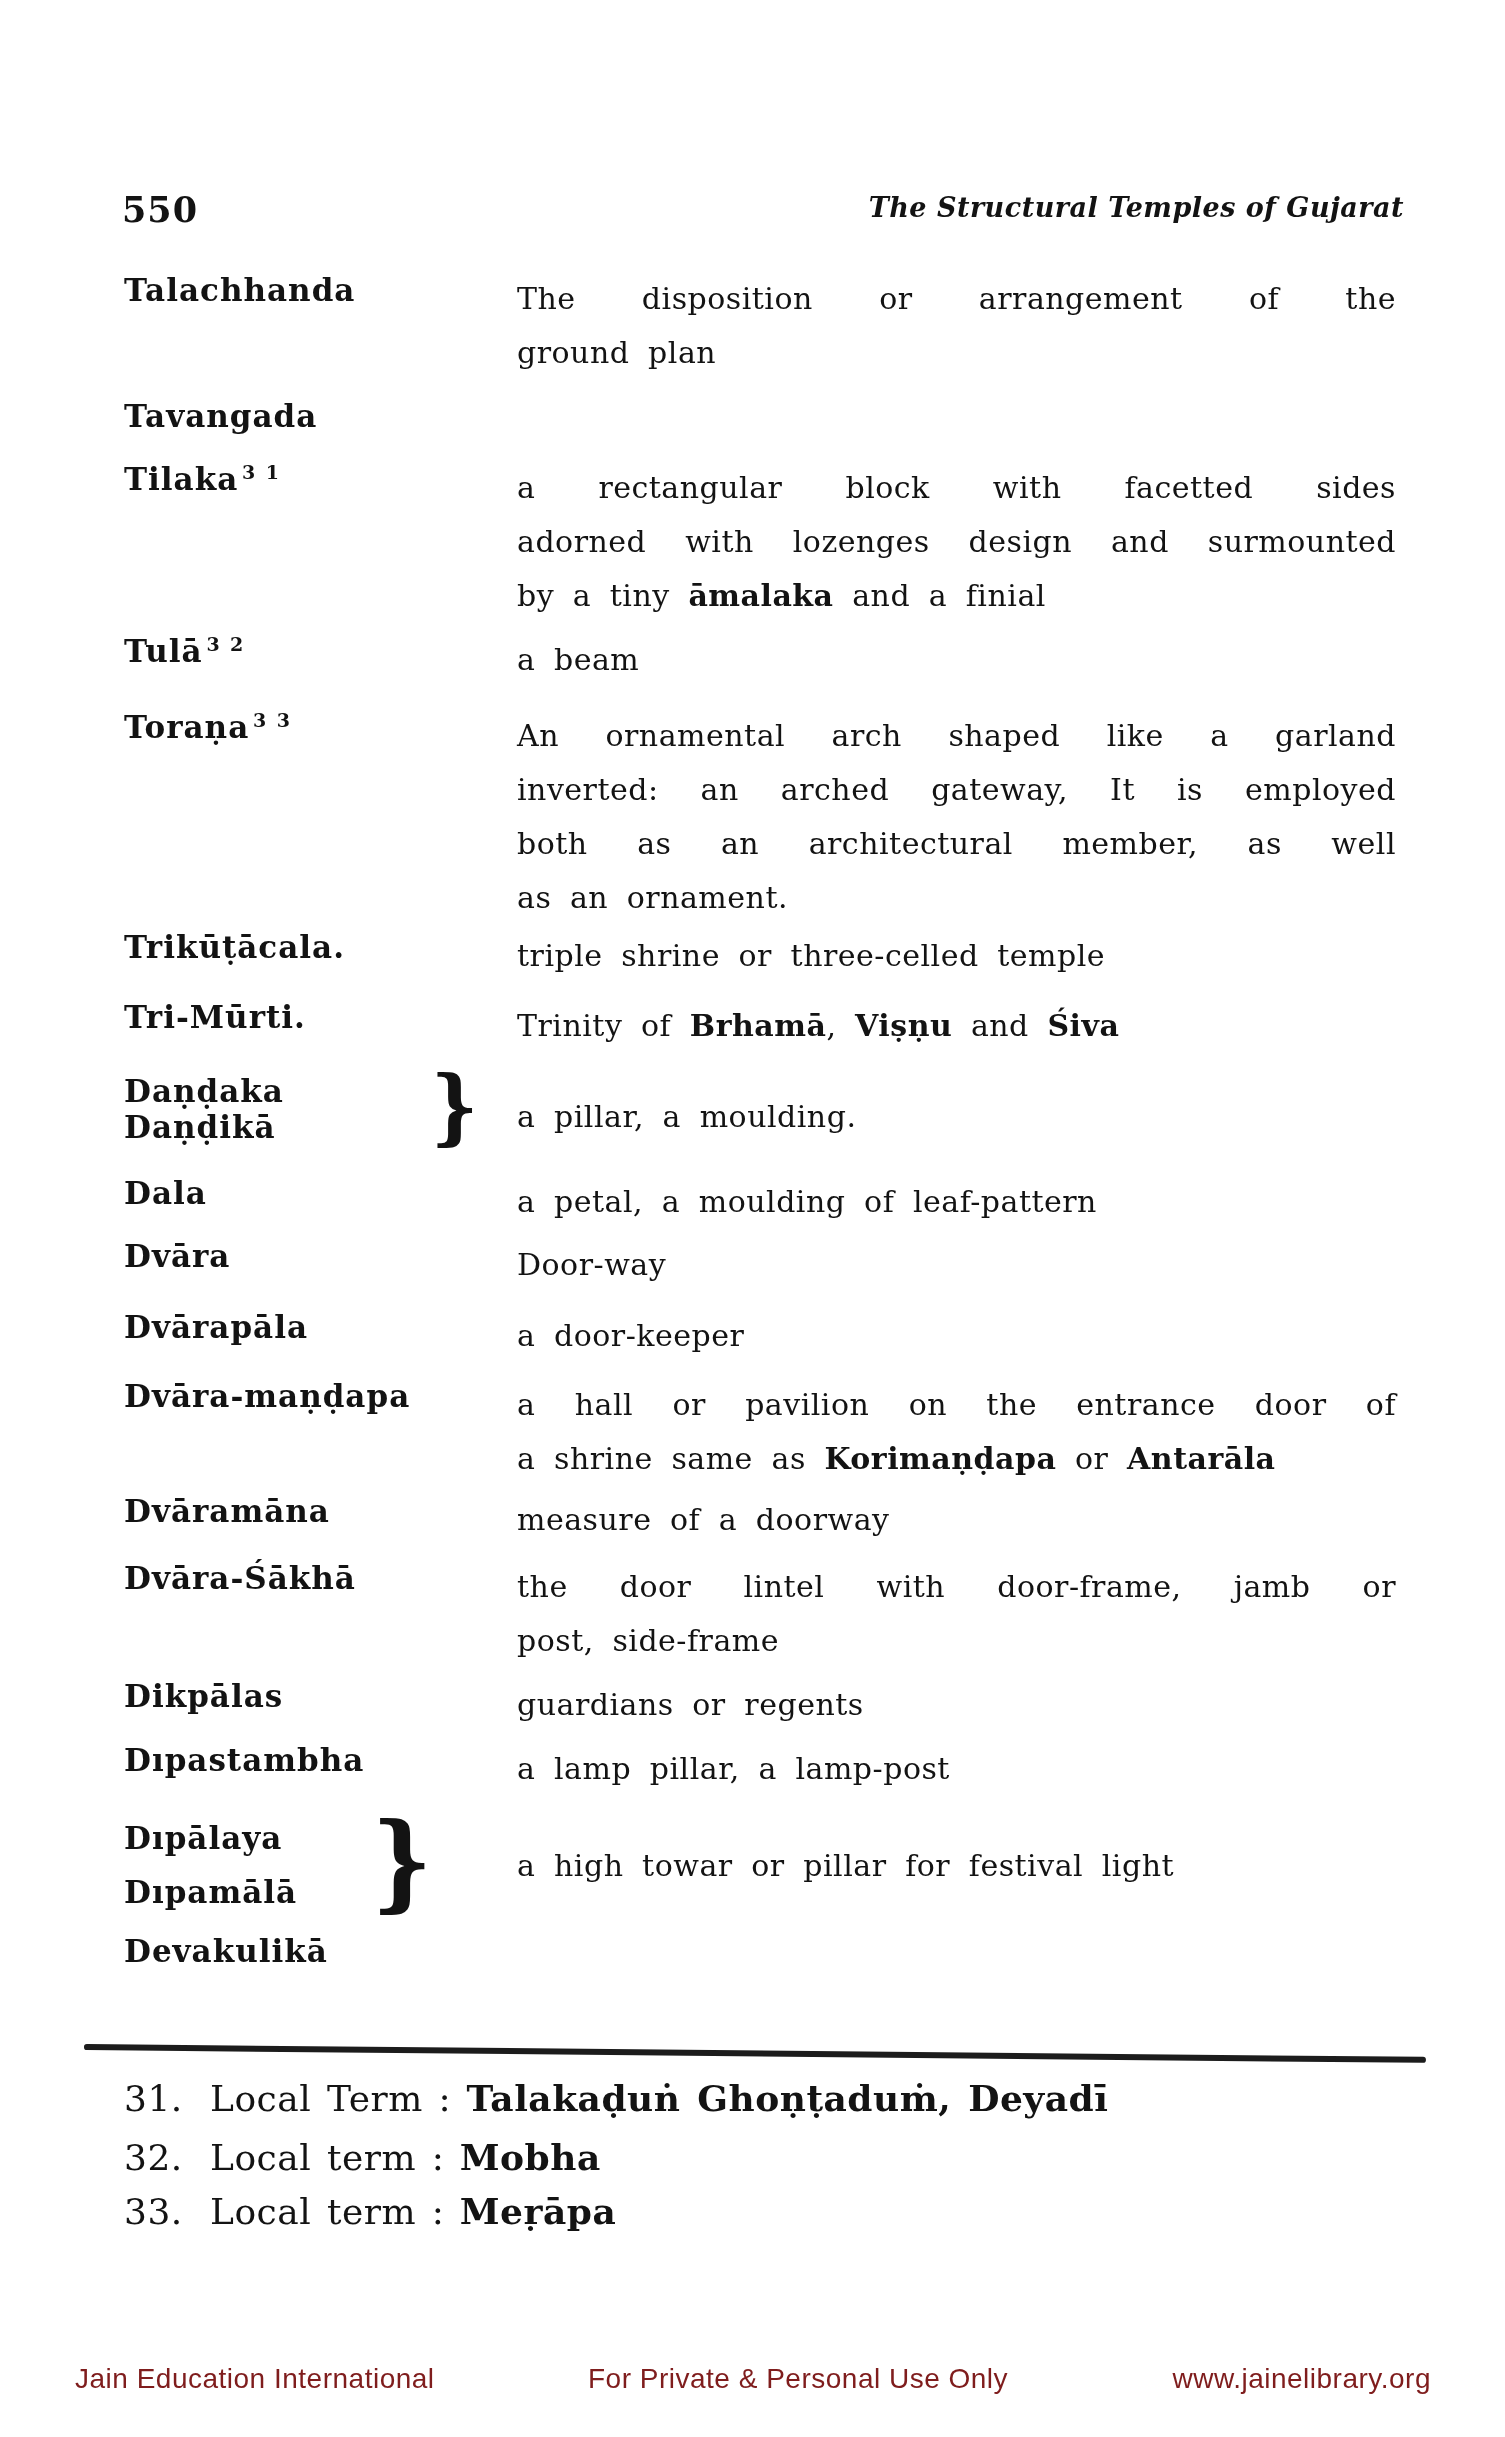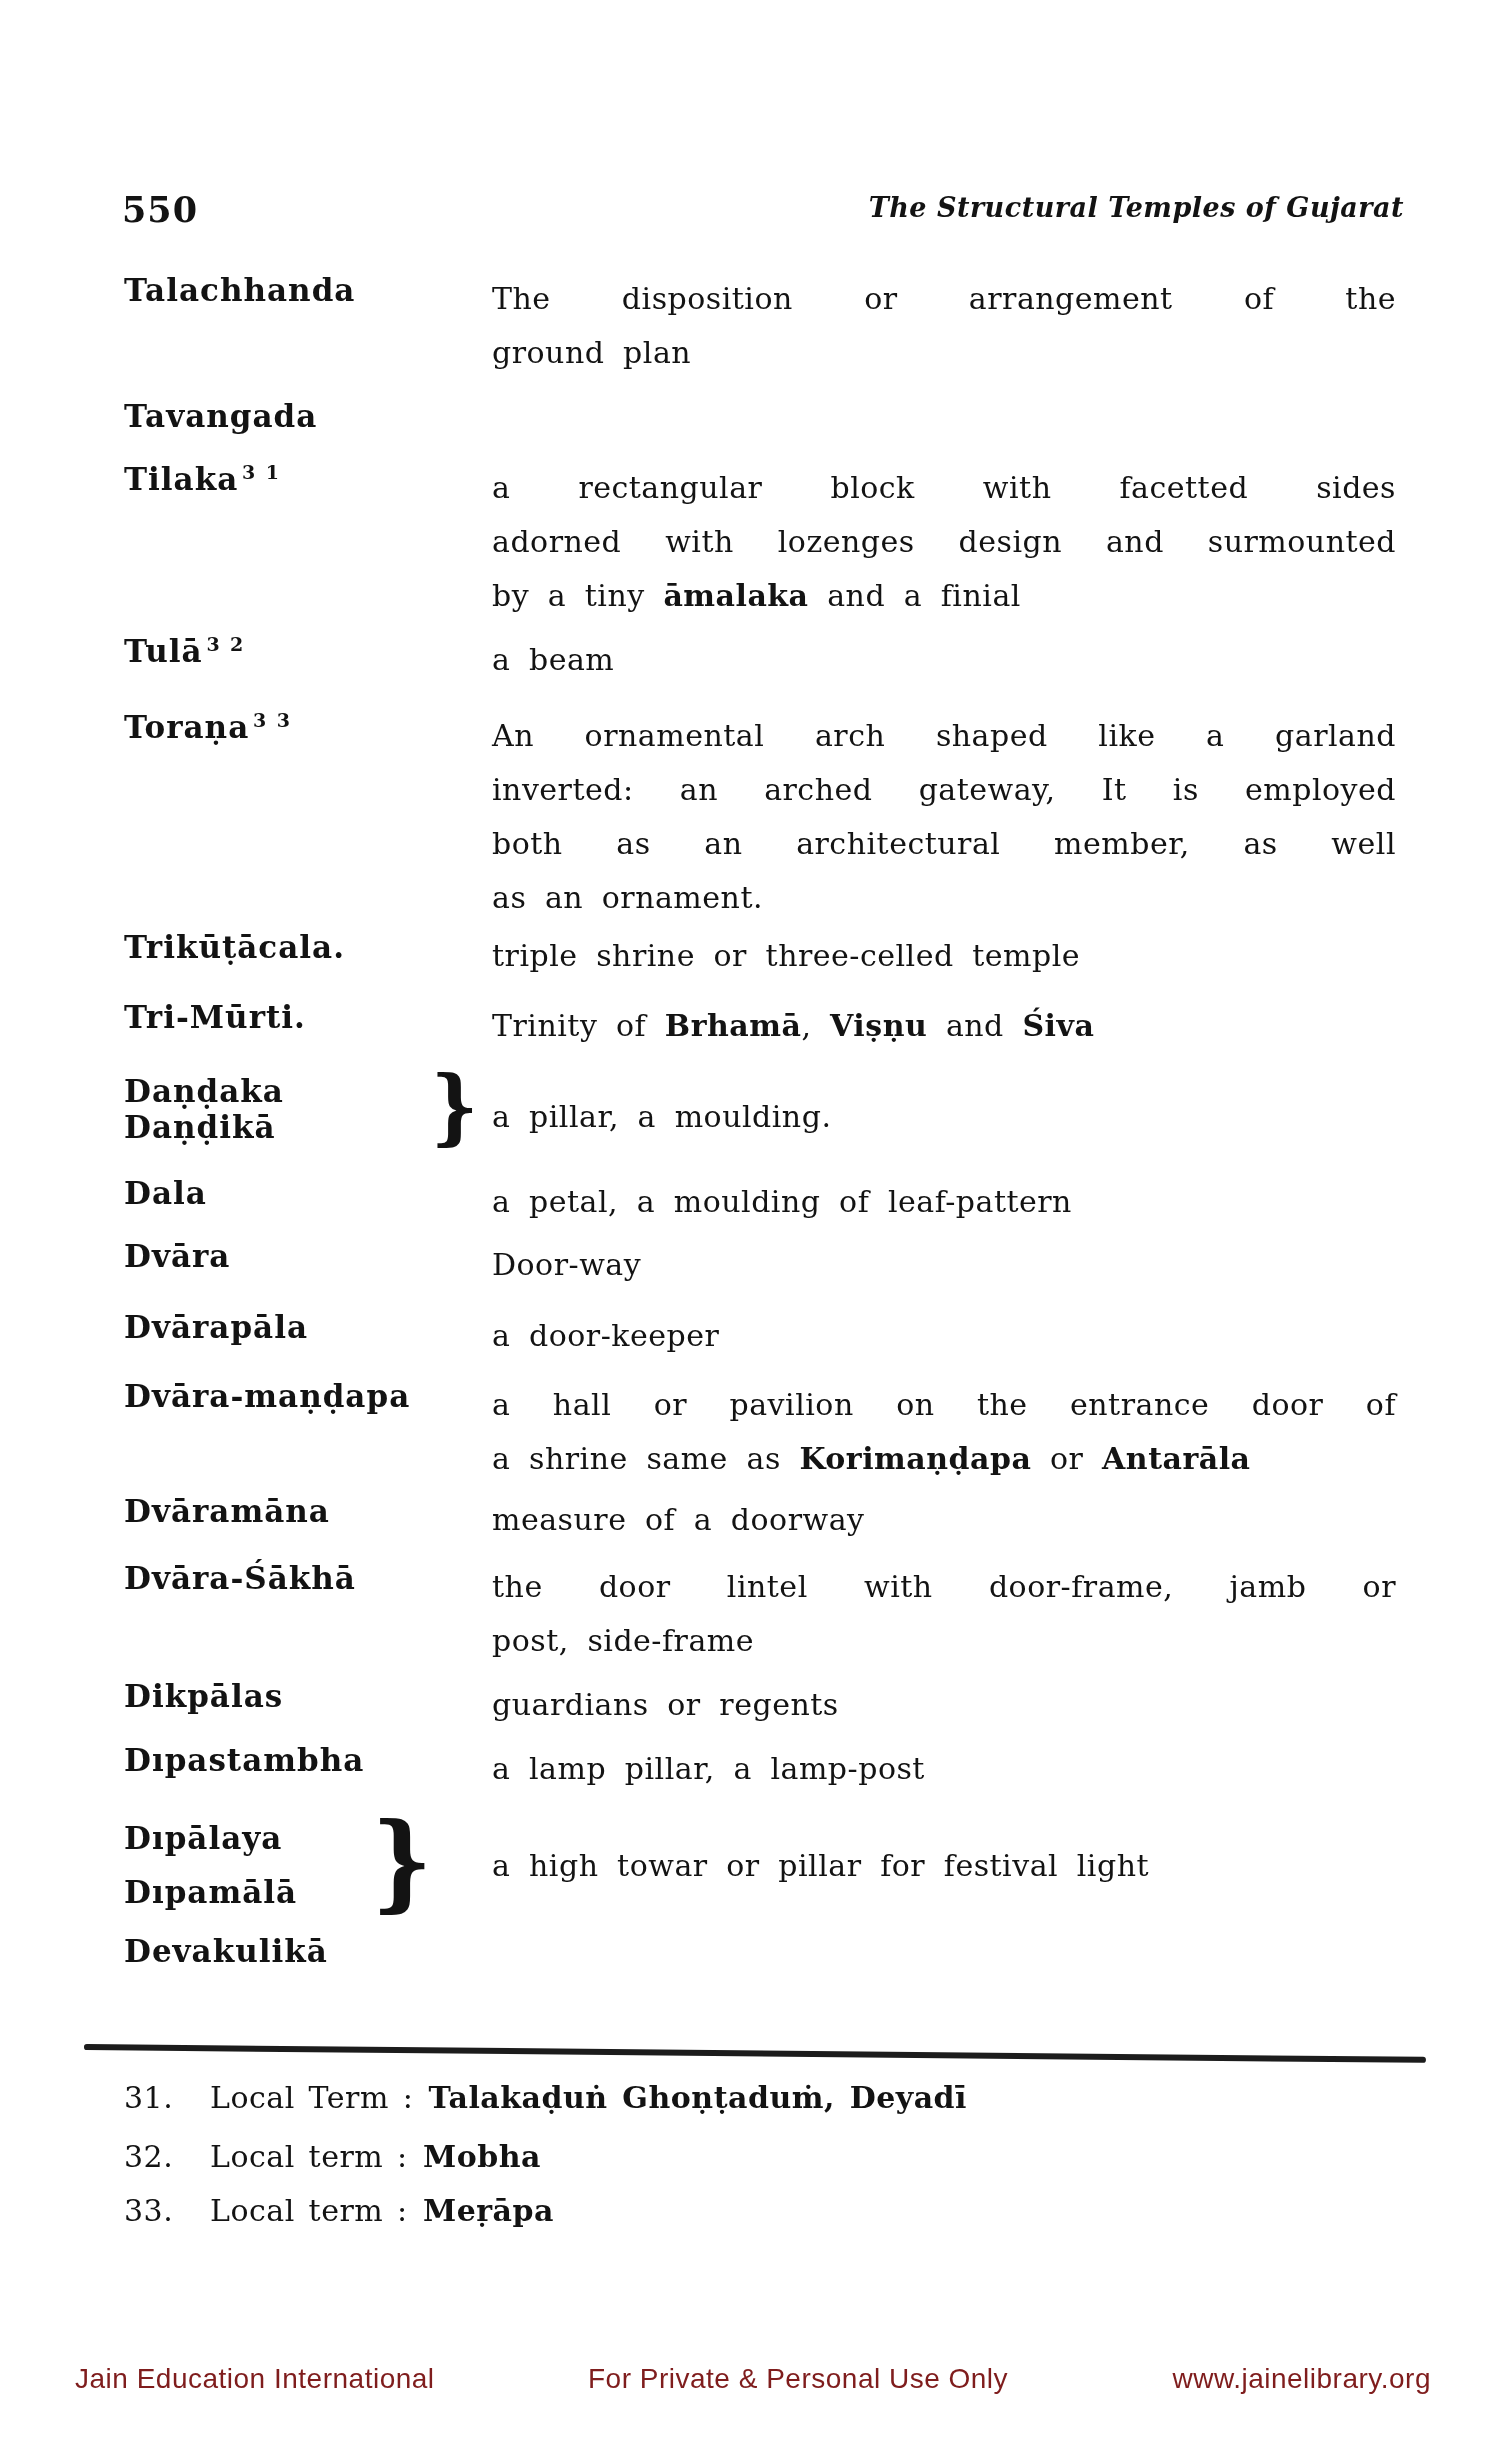--- a/index.html
+++ b/index.html
@@ -33,33 +33,33 @@
   .brace{
     position:absolute;top:-7.6px;
     font-weight:700;line-height:1;
     transform:scaleX(0.9);
   }
   .def{
     flex:1;
     font-size:30px;line-height:54px;
     word-spacing:8.6px;letter-spacing:0.5px;
   }
-  .line{white-space:normal;}
+  .line{white-space:normal;margin-left:25px;}
   .line.j{text-align:justify;text-align-last:justify;}
   .b{font-weight:700;}
   .sup{font-size:19px;position:relative;top:-11.5px;margin-left:3.8px;letter-spacing:1.9px;font-weight:700;}
   
   .rule{
     position:absolute;left:84px;top:2044px;width:1342px;height:5.7px;
     background:#1c1c1c;border-radius:2.9px;
     transform:rotate(0.55deg);transform-origin:left center;
   }
   .footnote{
     position:absolute;left:124px;right:110px;
-    font-size:30px;line-height:42px;letter-spacing:0.5px;word-spacing:3.8px;
+    font-size:36px;line-height:42px;letter-spacing:0.5px;word-spacing:3.8px;
   }
   .fn-num{display:inline-block;width:86px;}
   .fn-label{margin-right:15.3px;}
   .fn-term{font-weight:700;}
   
   .footer-item{
     position:absolute;top:2363px;
     font-family:"Liberation Sans","DejaVu Sans",sans-serif;
     font-size:28px;color:#7f1d1d;letter-spacing:0.5px;
   }

